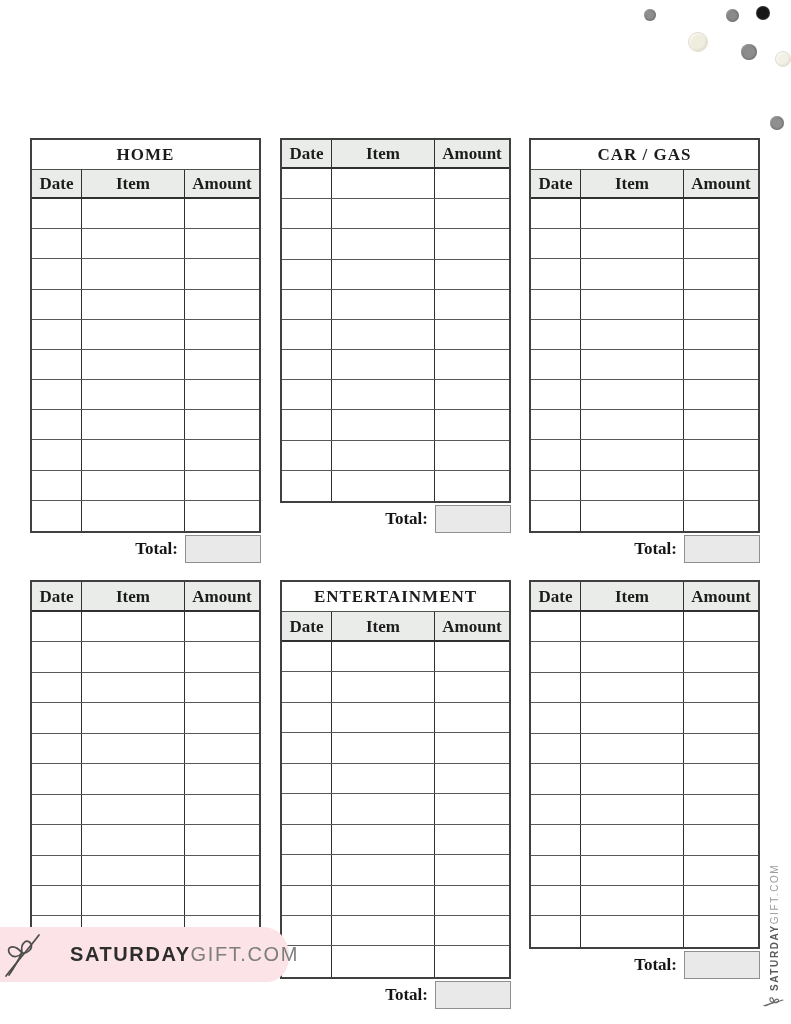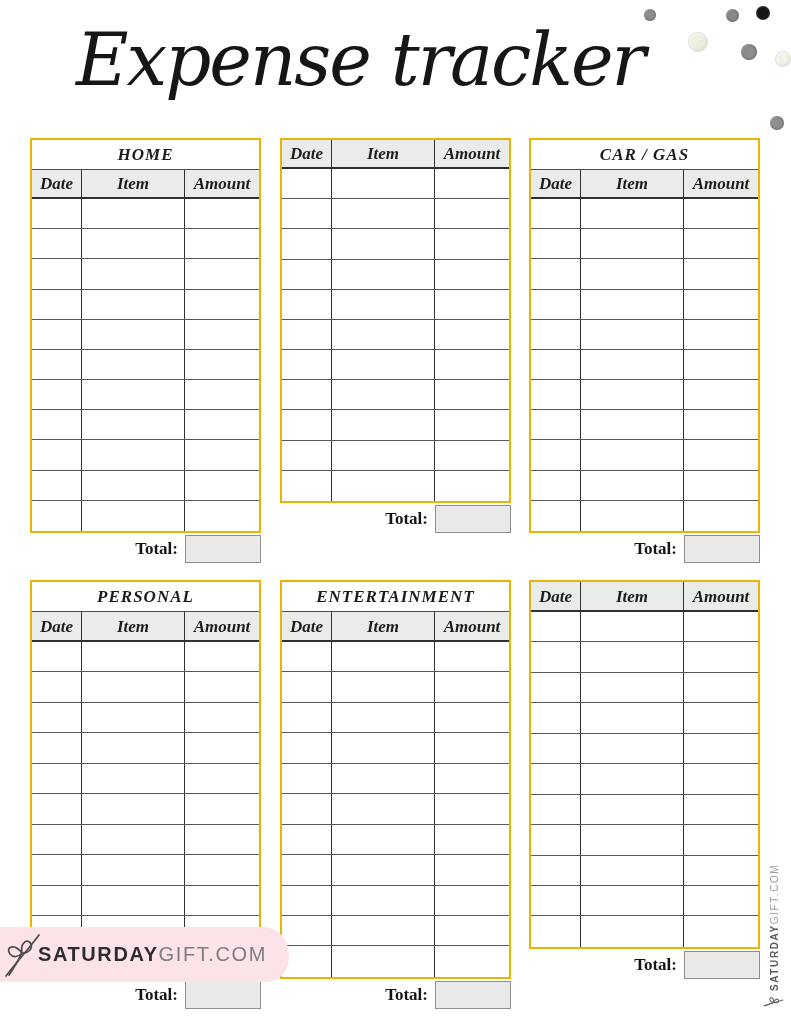--- a/index.html
+++ b/index.html
@@ -21,21 +21,21 @@
   }
 
   
   .dot { position:absolute; border-radius:50%; }
   .dot.tone-gray  { box-shadow: inset 0 0 3px rgba(0,0,0,.45), inset 1px 1px 1px rgba(255,255,255,.35); }
   .dot.tone-black { box-shadow: inset 0 0 2px rgba(255,255,255,.3); }
   .dot.tone-cream { border:1px solid #e0ded0; box-shadow: inset 1px 1px 2px rgba(255,255,255,.8), inset -1px -1px 2px rgba(0,0,0,.07); }
 
   
   .etable-wrap { position:absolute; width:231px; }
-  .etable { border:2px solid #eab308; background:#0f172a;font-style:italic; }
+  .etable { border:2px solid #404040; background:#0f172a; }
   .etitle {
     height:30px; line-height:29px; text-align:center;
     font-weight:700; font-size:17px; color:#1c1c1c; letter-spacing:1px;
     border-bottom:1px solid #4f4f4f; background:#fff;
   }
   .erow { display:flex; }
   .ehead { background:#e9ece9; border-bottom:2px solid #303030; height:29px; }
   .g2 .ehead { height:30px; }
   .hc {
     font-weight:700; font-size:17px; color:#1c1c1c;
@@ -71,20 +71,21 @@
   .pos-4 { left:280px; top:580px; }
   .pos-5 { left:529px; top:580px; }
 
   
   .banner {
     position:absolute; left:0; top:927px; width:289px; height:55px;
     background:#fbe3e7;
     border-radius:0 26px 22px 0 / 0 50% 45% 0;
     display:flex; align-items:center;
     z-index:6;
+    padding-left:32px;
   }
   .bow { position:absolute; left:4px; top:4px; }
   .banner-text {
     margin-left:38px; white-space:nowrap;
     font-family:"Liberation Sans", sans-serif;
     font-size:20px; letter-spacing:1.6px; line-height:55px;
   }
   .b-bold  { font-weight:700; color:#2d2d2d; }
   .b-light { font-weight:400; color:#7e7e7e; }
 
@@ -101,21 +102,20 @@
   }
   .s-bold  { font-weight:700; color:#5a5a5a; }
   .s-light { font-weight:400; color:#9c9c9c; }
   .side-bow { margin-top:3px; transform:rotate(35deg); }
 </style>
 </head>
 <body>
 
 <div class="page">
 
-  <h1 class="page-title">Expense tracker</h1>
 
   <div id="confetti">
       <span class="dot tone-gray" style="left: 644px; top: 9px; width: 12px; height: 12px; background-color: rgb(143, 143, 143);"></span>
       <span class="dot tone-gray" style="left: 725.5px; top: 8.5px; width: 13px; height: 13px; background-color: rgb(138, 138, 138);"></span>
       <span class="dot tone-black" style="left: 756px; top: 6px; width: 14px; height: 14px; background-color: rgb(22, 22, 22);"></span>
       <span class="dot tone-cream" style="left: 688px; top: 32px; width: 20px; height: 20px; background-color: rgb(239, 237, 222);"></span>
       <span class="dot tone-gray" style="left: 741px; top: 44px; width: 16px; height: 16px; background-color: rgb(141, 141, 141);"></span>
       <span class="dot tone-cream" style="left: 775px; top: 51px; width: 16px; height: 16px; background-color: rgb(243, 241, 230);"></span>
       <span class="dot tone-gray" style="left: 770px; top: 116px; width: 14px; height: 14px; background-color: rgb(144, 144, 144);"></span>
     </div>
@@ -328,21 +328,20 @@
             </div>
           </div>
     </div>
     <div class="etotal">
       <span class="tlabel">Total:</span>
       <span class="tbox"></span>
     </div>
   </div>
       <div class="etable-wrap pos-3 g2">
     <div class="etable">
-      <div class="etitle">PERSONAL</div>
       <div class="erow ehead">
         <div class="cell c1 hc">Date</div>
         <div class="cell c2 hc">Item</div>
         <div class="cell c3 hc">Amount</div>
       </div>
       <div class="ebody">
             <div class="erow">
               <div class="cell c1"></div>
               <div class="cell c2"></div>
               <div class="cell c3"></div>

